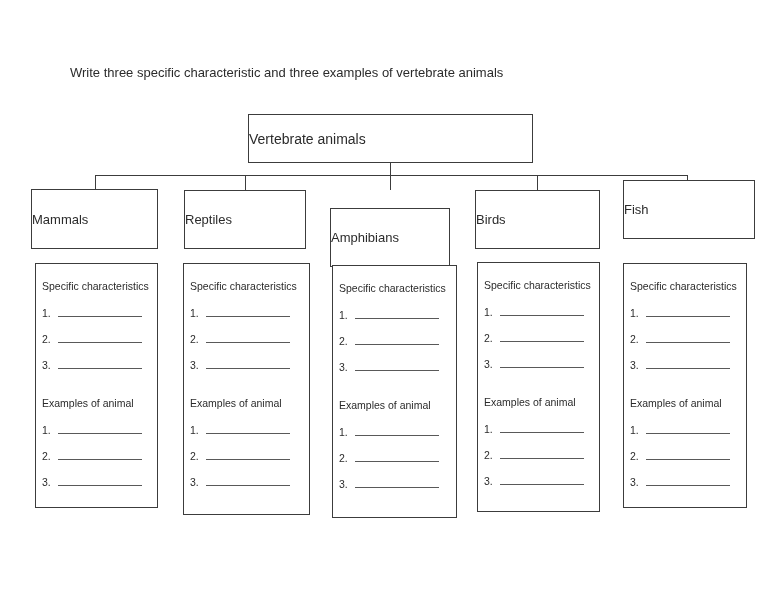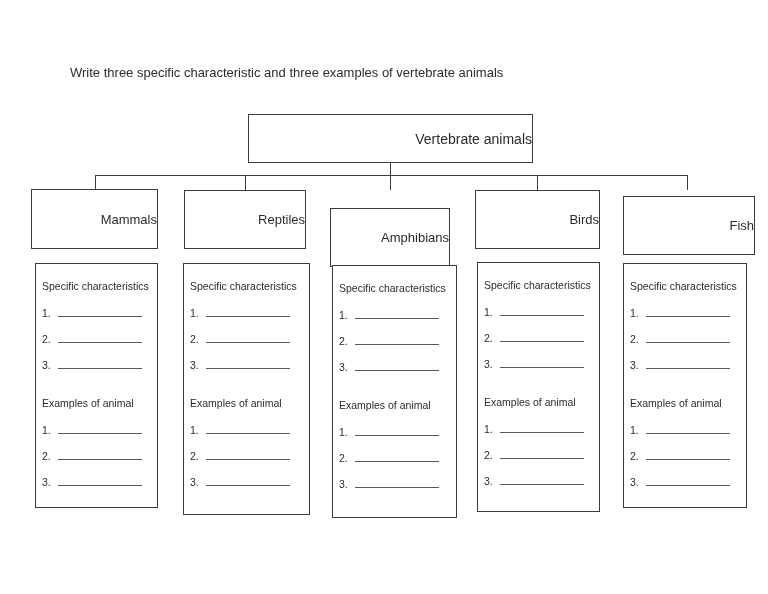--- a/index.html
+++ b/index.html
@@ -25,21 +25,21 @@
     white-space: nowrap;
   }
   #header .line2 { font-style: italic; }
 
   
   .node-box {
     border: 1px solid #3c3c3c;
     background: #ffffff;
     display: flex;
     align-items: center;
-    justify-content: flex-end;
+    justify-content: flex-start;
     font-size: 13px;
     color: #2b2b2b;
   }
   #root-box {
     border-width: 1.5px;
     font-size: 14px;
   }
 
   
   .conn { background: #3c3c3c; }
@@ -102,21 +102,21 @@
   </div>
   <div class="abs node-box" style="left:31px;top:189px;width:127px;height:60px">
     <span>Mammals</span>
   </div>
   <div class="abs node-box" style="left:330px;top:208px;width:120px;height:59px">
     <span>Amphibians</span>
   </div>
   <div class="abs node-box" style="left:475px;top:190px;width:125px;height:59px">
     <span>Birds</span>
   </div>
-  <div class="abs node-box" style="left:623px;top:196px;width:132px;height:59px">
+  <div class="abs node-box" style="left:623px;top:180px;width:132px;height:59px">
     <span>Fish</span>
   </div>
 
   <div class="abs detail-card" style="left:35px;top:263px;width:123px;height:245px">
     <div class="dc-heading">Specific characteristics</div>
     <div class="blank-row">
       <span class="num">1.</span><span class="blank-line"></span>
     </div>
     <div class="blank-row">
       <span class="num">2.</span><span class="blank-line"></span>

